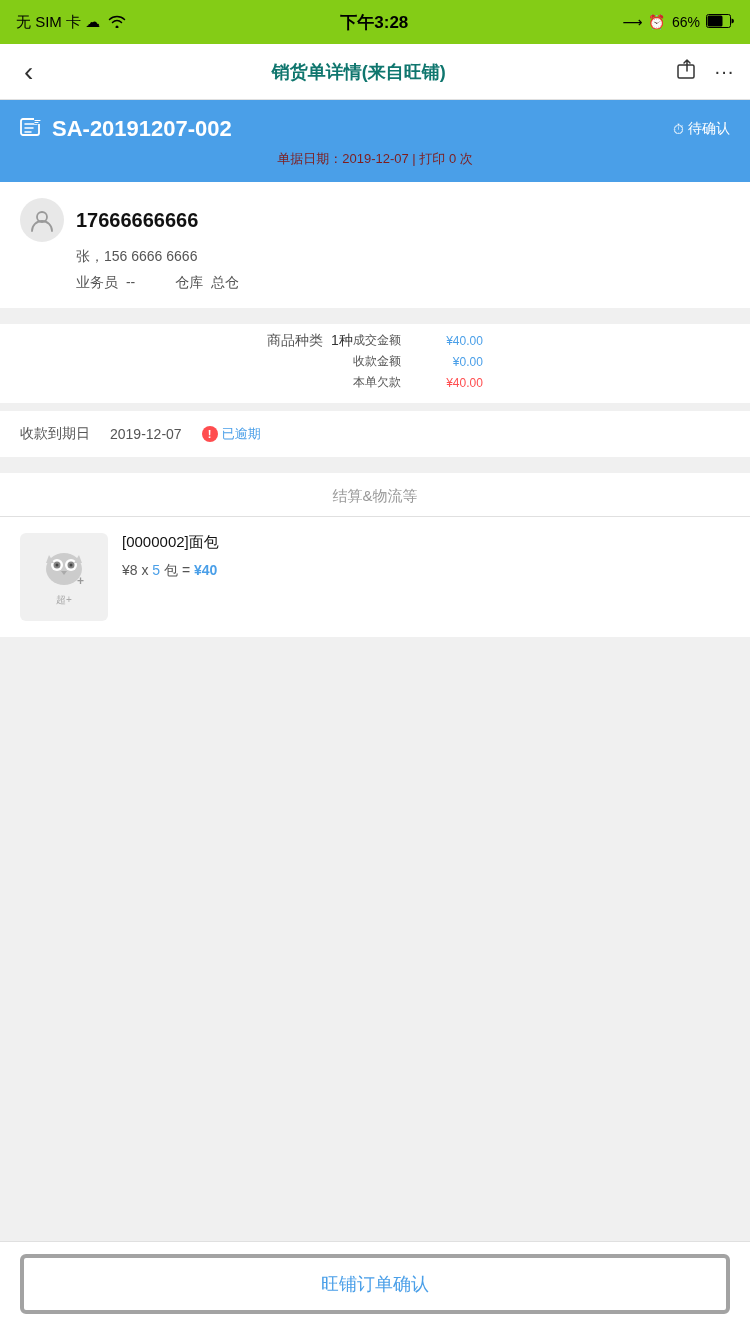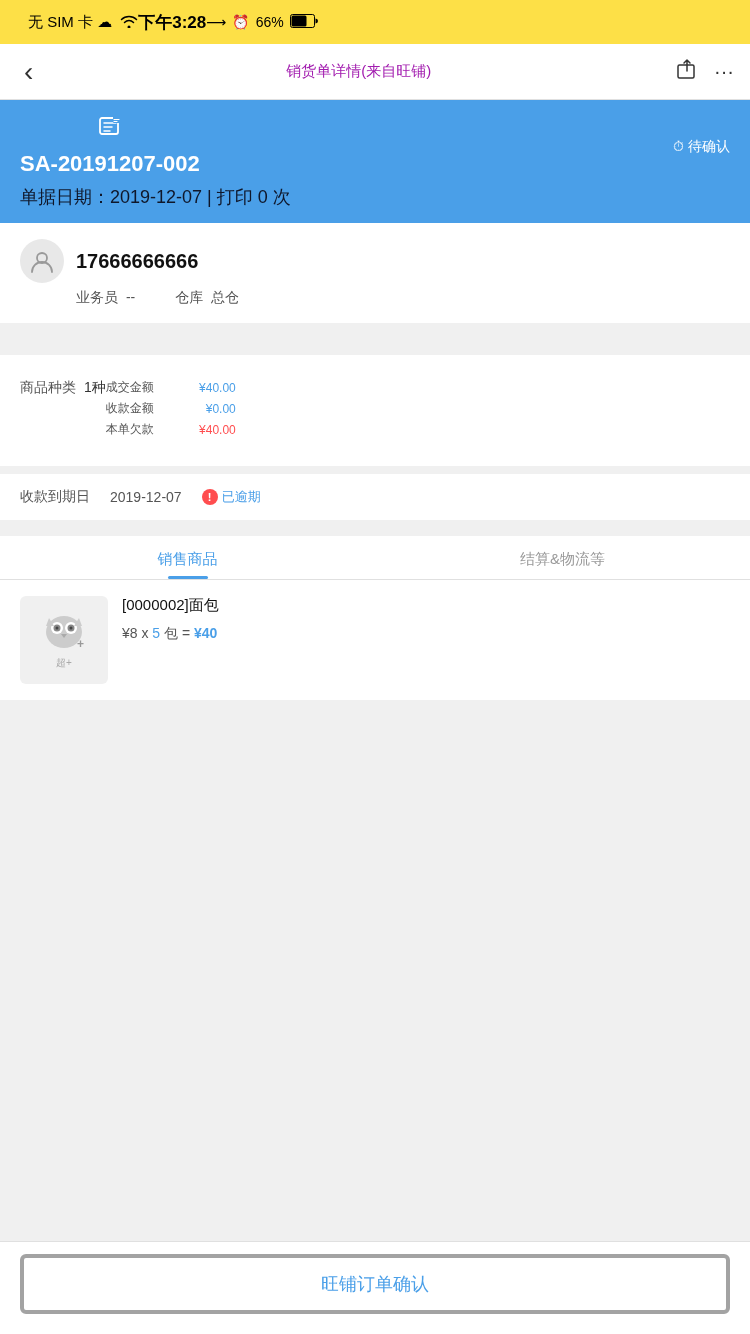--- a/index.html
+++ b/index.html
@@ -7,26 +7,26 @@
     body {
       font-family: -apple-system, 'PingFang SC', 'Helvetica Neue', sans-serif;
       background: #f0f0f0;
       width: 750px;
       min-height: 1334px;
       overflow-x: hidden;
     }
 
     
     .status-bar {
-      background: #fde047;
+      background: #84cc16;
       height: 44px;
       display: flex;
       align-items: center;
-      justify-content: flex-start;
-      padding: 0 28px;
+      justify-content: space-between;
+      padding: 0 16px;
       font-size: 15px;
       font-weight: 500;
     }
     .status-left { display: flex; align-items: center; gap: 8px; }
     .status-center { font-size: 17px; font-weight: 600; }
     .status-right { display: flex; align-items: center; gap: 6px; font-size: 14px; }
 
     
     .nav-bar {
       background: #fff;
@@ -37,23 +37,23 @@
       padding: 0 16px;
       border-bottom: 1px solid #e0e0e0;
     }
     .nav-back {
       font-size: 28px;
       color: #333;
       cursor: pointer;
       padding: 4px 8px;
     }
     .nav-title {
-      font-size: 15px;
-      font-weight: 400;
-      color: #a21caf;
+      font-size: 18px;
+      font-weight: 700;
+      color: #0f766e;
     }
     .nav-actions {
       display: flex;
       align-items: center;
       gap: 16px;
     }
     .nav-icon {
       font-size: 20px;
       color: #333;
       cursor: pointer;
@@ -77,22 +77,23 @@
       color: #fff;
     }
     .status-badge {
       display: flex;
       align-items: center;
       gap: 4px;
       color: #fff;
       font-size: 14px;
     }
     .header-date {
-      color: #0f172a;
-      font-size: 18px;
+      color: #7f1d1d;
+      font-size: 13px;
+      text-align: center;
     }
 
     
     .info-card {
       background: #fff;
       padding: 16px 20px;
       margin-bottom: 8px;
     }
     .customer-row {
       display: flex;
@@ -129,26 +130,25 @@
       margin-left: 56px;
       font-size: 14px;
       color: #555;
     }
     .meta-label { color: #555; }
     .meta-value { color: #555; margin-left: 4px; }
 
     
     .summary-card {
       background: #fff;
-      padding: 24px 20px;
+      padding: 8px 20px;
       margin-bottom: 0;
       display: flex;
-      justify-content: flex-start;
+      justify-content: center;
       align-items: flex-start;
-      margin-top: 16px;
     }
     .summary-left {
       display: flex;
       align-items: center;
       font-size: 14px;
       color: #555;
       gap: 8px;
     }
     .summary-label { font-size: 14px; color: #555; }
     .summary-value { font-size: 14px; color: #333; }
@@ -337,21 +337,21 @@
         <rect x="2" y="7" width="16" height="13" rx="1.5" stroke="#333" stroke-width="1.5" fill="none"></rect>
         <path d="M11 2v11M8 5l3-3 3 3" stroke="#333" stroke-width="1.5" stroke-linecap="round" stroke-linejoin="round"></path>
       </svg>
     </span>
     <span class="nav-icon">···</span>
   </div>
 </div>
 
 <div class="header-card">
   <div class="header-top">
-    <div style="display:flex;align-items:center;gap:10px;flex-direction:column;">
+    <div style="display:flex;align-items:center;gap:10px;">
       <span style="color:#fff;font-size:20px;">
         <svg width="22" height="20" viewBox="0 0 22 20" fill="none">
           <rect x="1" y="2" width="18" height="16" rx="2" stroke="#fff" stroke-width="1.8" fill="none"></rect>
           <path d="M5 7h12M5 11h8M5 15h6" stroke="#fff" stroke-width="1.5" stroke-linecap="round"></path>
           <rect x="14" y="0" width="7" height="7" rx="1" fill="#4a9fe8"></rect>
           <path d="M15 3.5h5M15 5.5h3" stroke="#fff" stroke-width="1.2" stroke-linecap="round"></path>
         </svg>
       </span>
       <span class="order-id">SA-20191207-002</span>
     </div>
@@ -366,20 +366,21 @@
 <div class="info-card">
   <div class="customer-row">
     <div class="avatar">
       <svg width="26" height="26" viewBox="0 0 26 26" fill="none">
         <circle cx="13" cy="10" r="5" stroke="#999" stroke-width="1.8" fill="none"></circle>
         <path d="M3 24c0-5.5 4.5-10 10-10s10 4.5 10 10" stroke="#999" stroke-width="1.8" fill="none" stroke-linecap="round"></path>
       </svg>
     </div>
     <span class="customer-name">17666666666</span>
   </div>
+  <div class="customer-sub">张，156 6666 6666</div>
   <div class="customer-meta">
     <span>
       <span class="meta-label">业务员</span>
       <span class="meta-value">--</span>
     </span>
     <span>
       <span class="meta-label">仓库</span>
       <span class="meta-value">总仓</span>
     </span>
   </div>
@@ -415,23 +416,20 @@
   <span>2019-12-07</span>
   <div class="overdue-badge">
     <span class="overdue-dot">!</span>
     <span>已逾期</span>
   </div>
 </div>
 
 <div class="divider"></div>
 
 <div class="tabs-container">
-  <div class="tab active">
-    <span>销售商品</span>
-  </div>
   <div class="tab">
     <span>结算&amp;物流等</span>
   </div>
 </div>
 
 <div class="content-area">
 
   <div class="product-card">
     <div class="product-image">
       <div style="text-align:center;">

